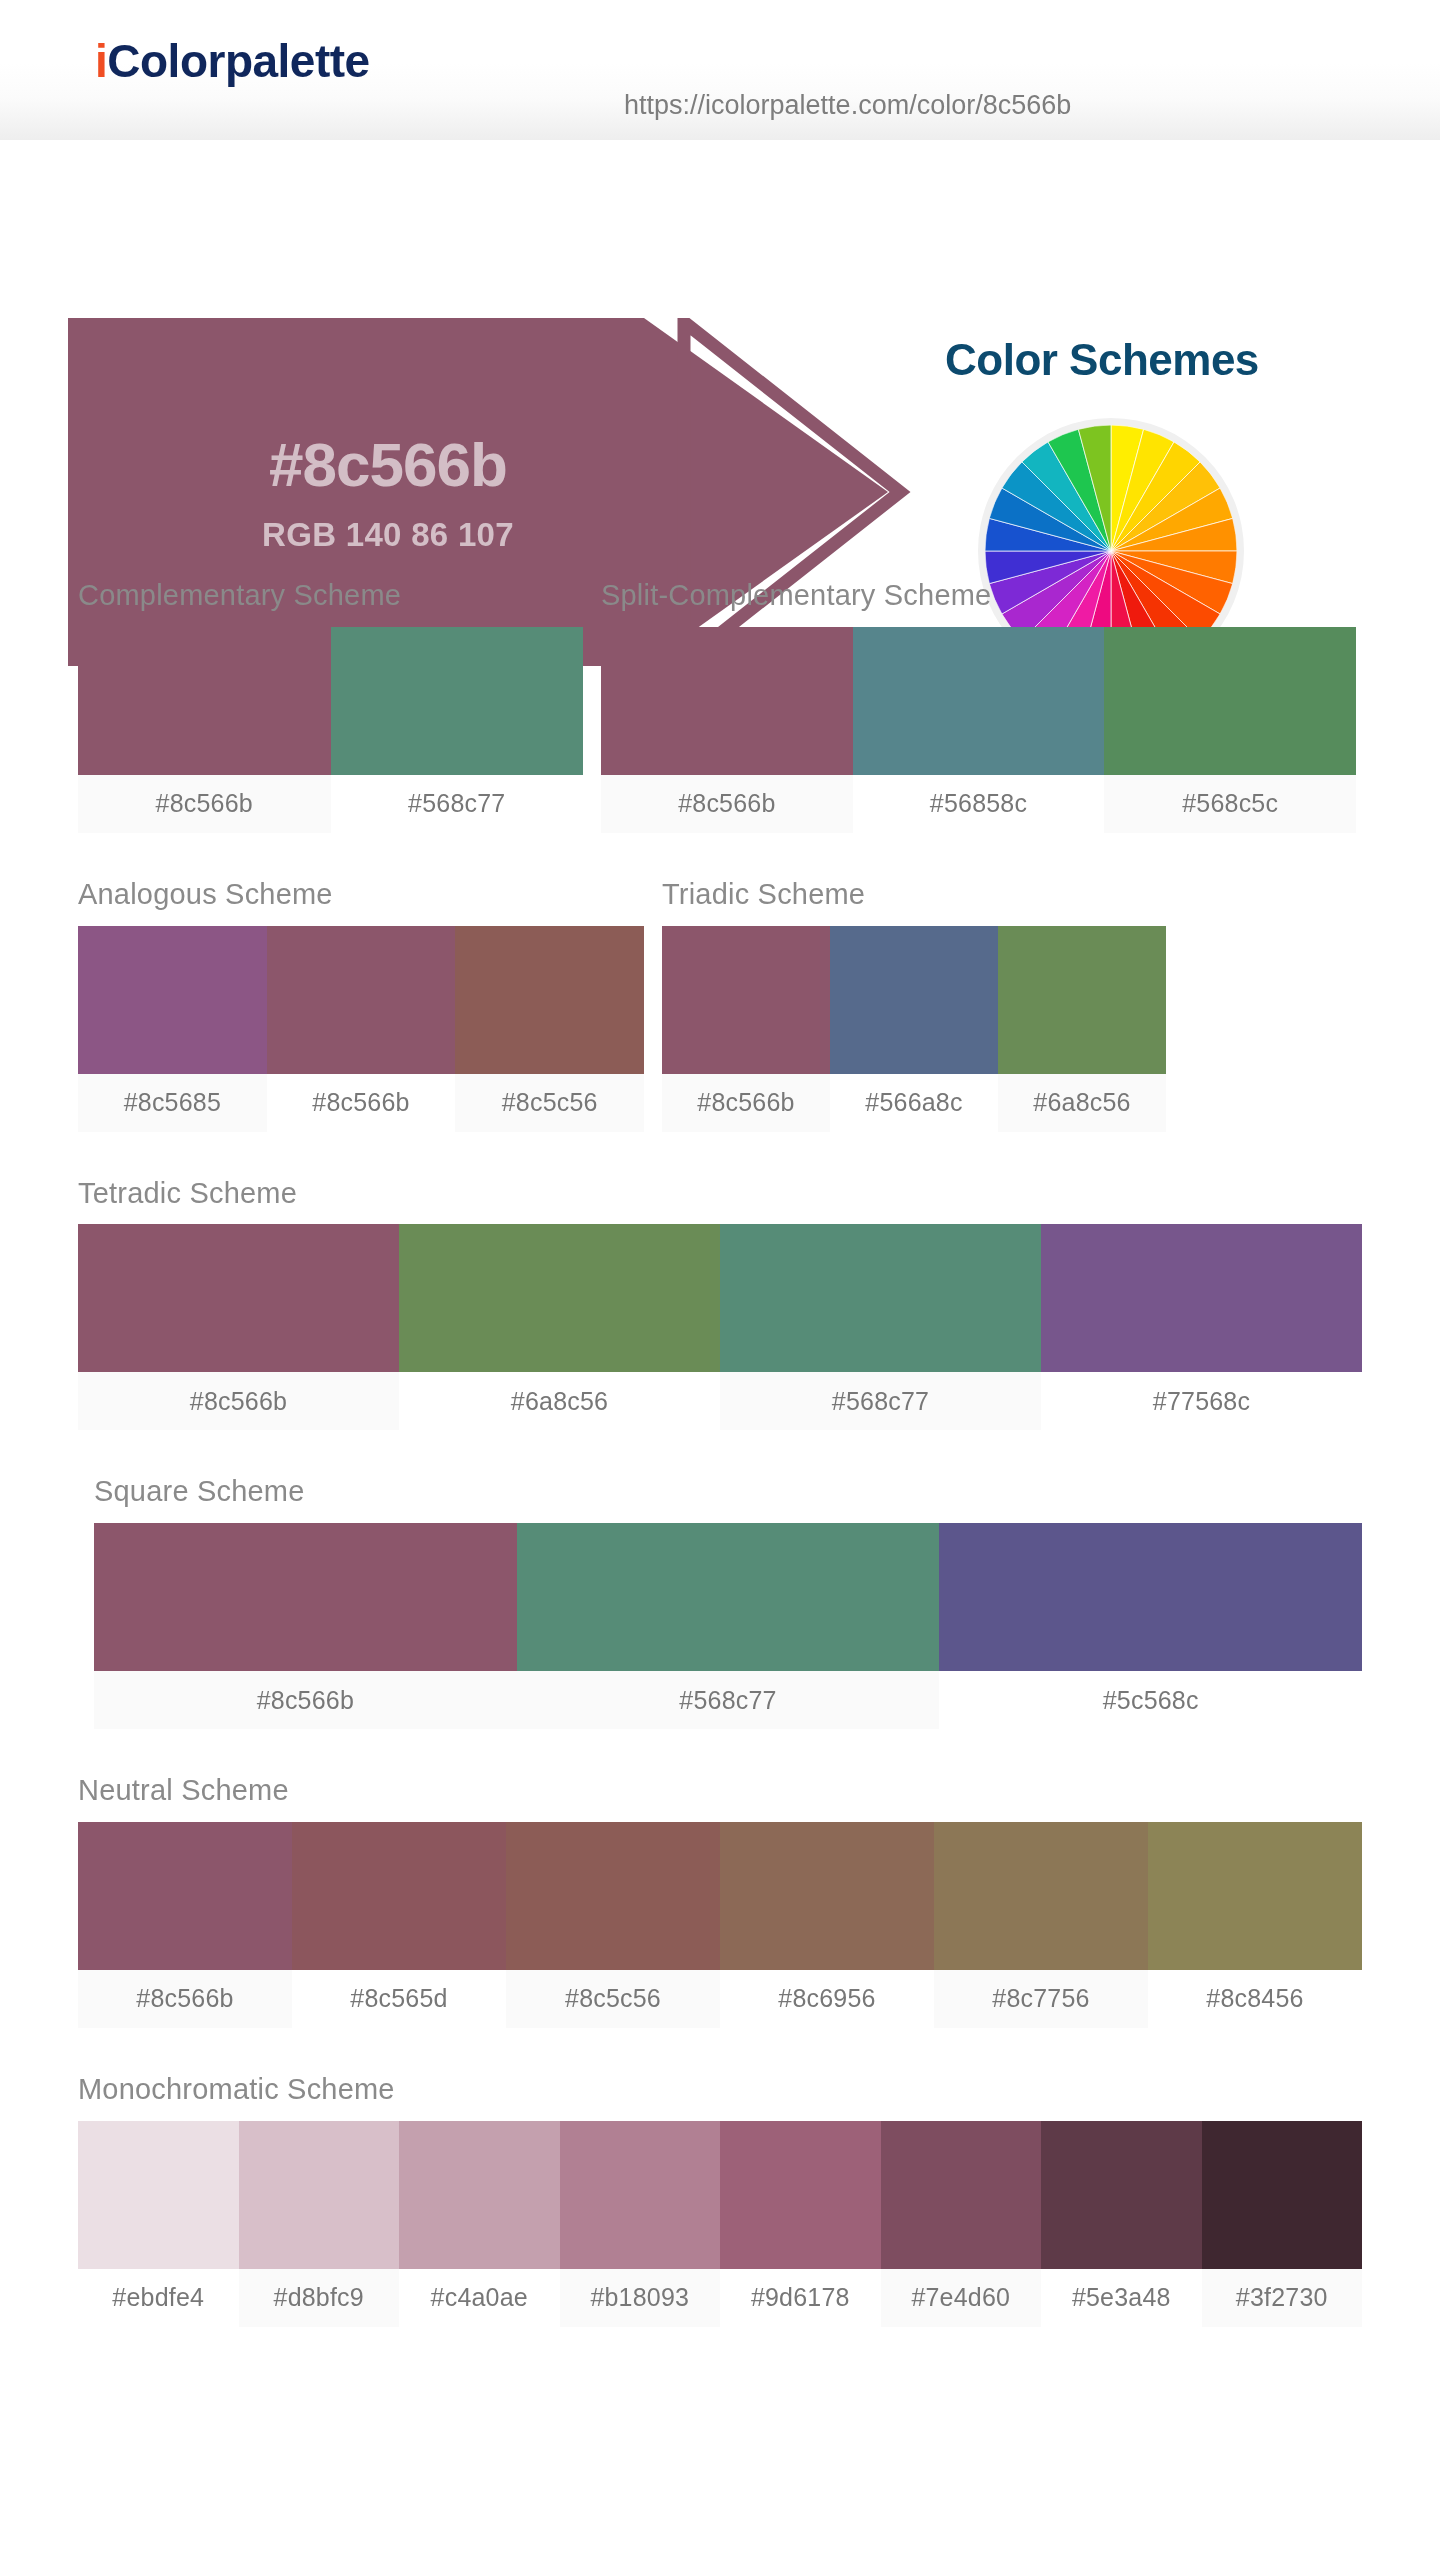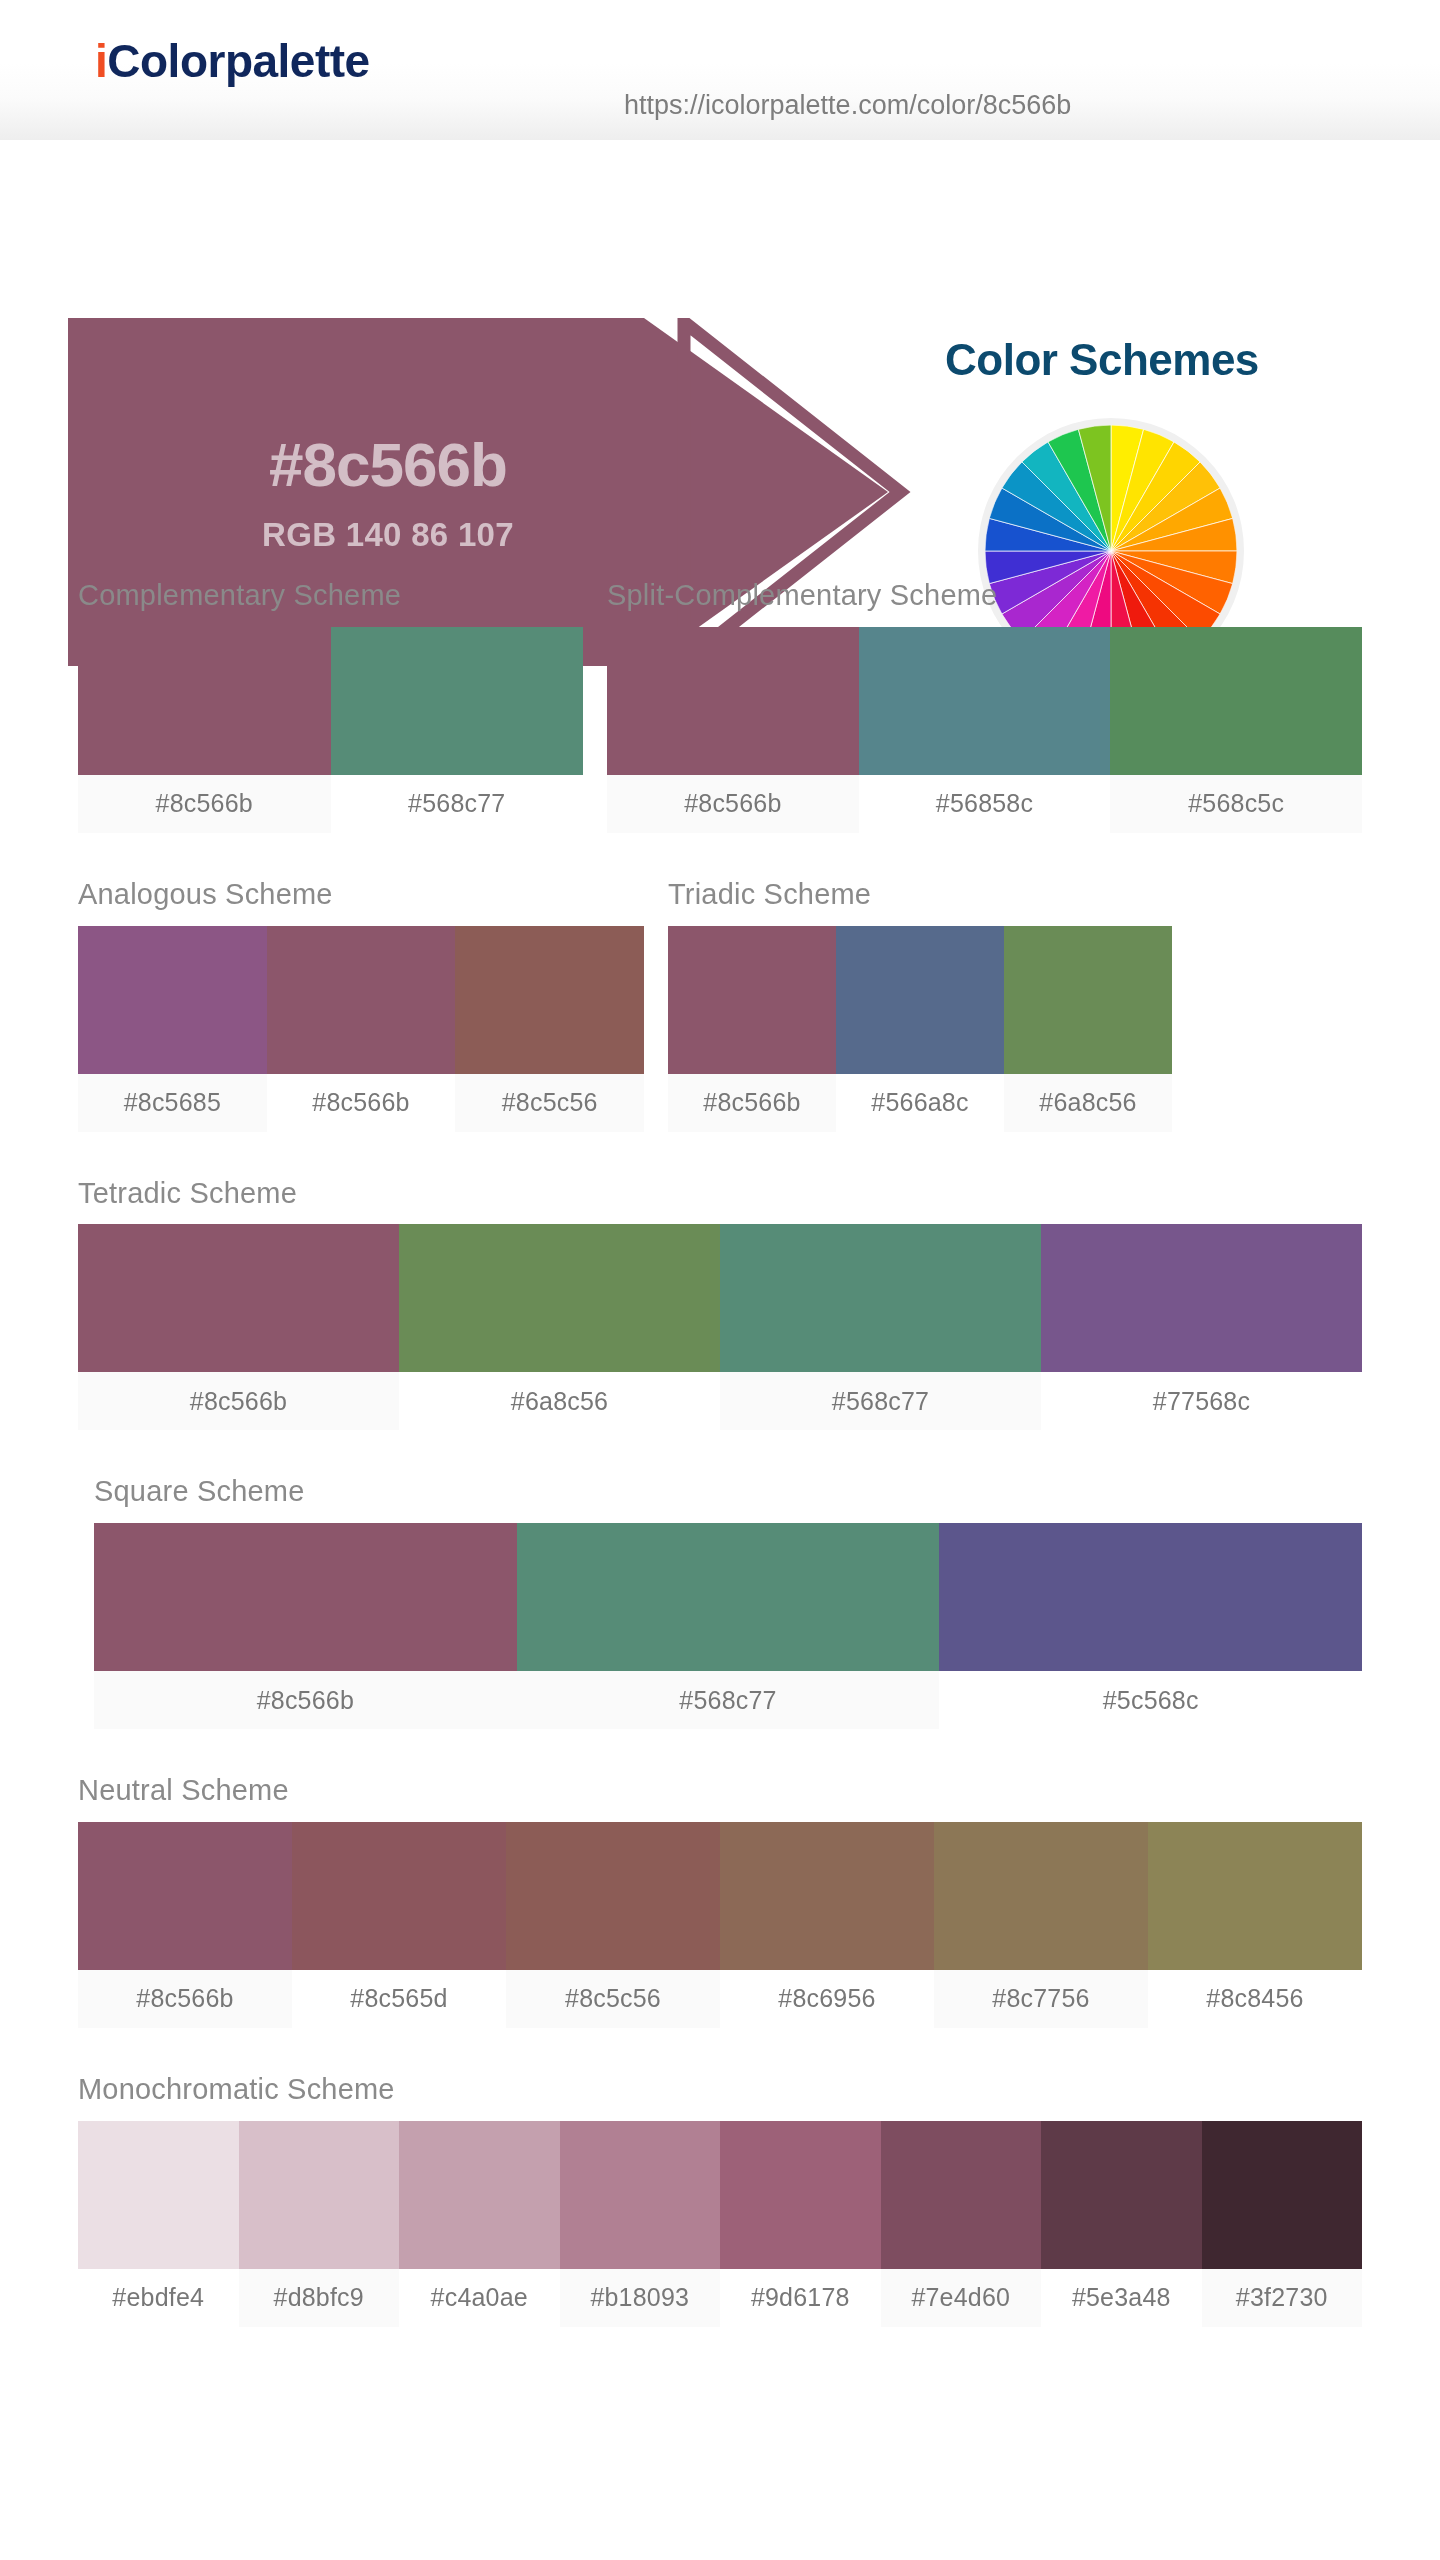--- a/index.html
+++ b/index.html
@@ -126,21 +126,21 @@
   
   .content {
     position: relative;
     width: 1440px;
     padding: 0 0 0 0;
   }
   .scheme-row {
     position: relative;
     width: 1440px;
     display: flex;
-    gap: 24px;
+    gap: 18px;
     padding: 0 78px 0 78px;
   }
   .scheme-block { position: relative; }
   .scheme-heading {
     font-size: 29px;
     font-weight: 400;
     color: #8a8a8a;
     letter-spacing: 0.2px;
     line-height: 1.2;
     padding-bottom: 14px;

